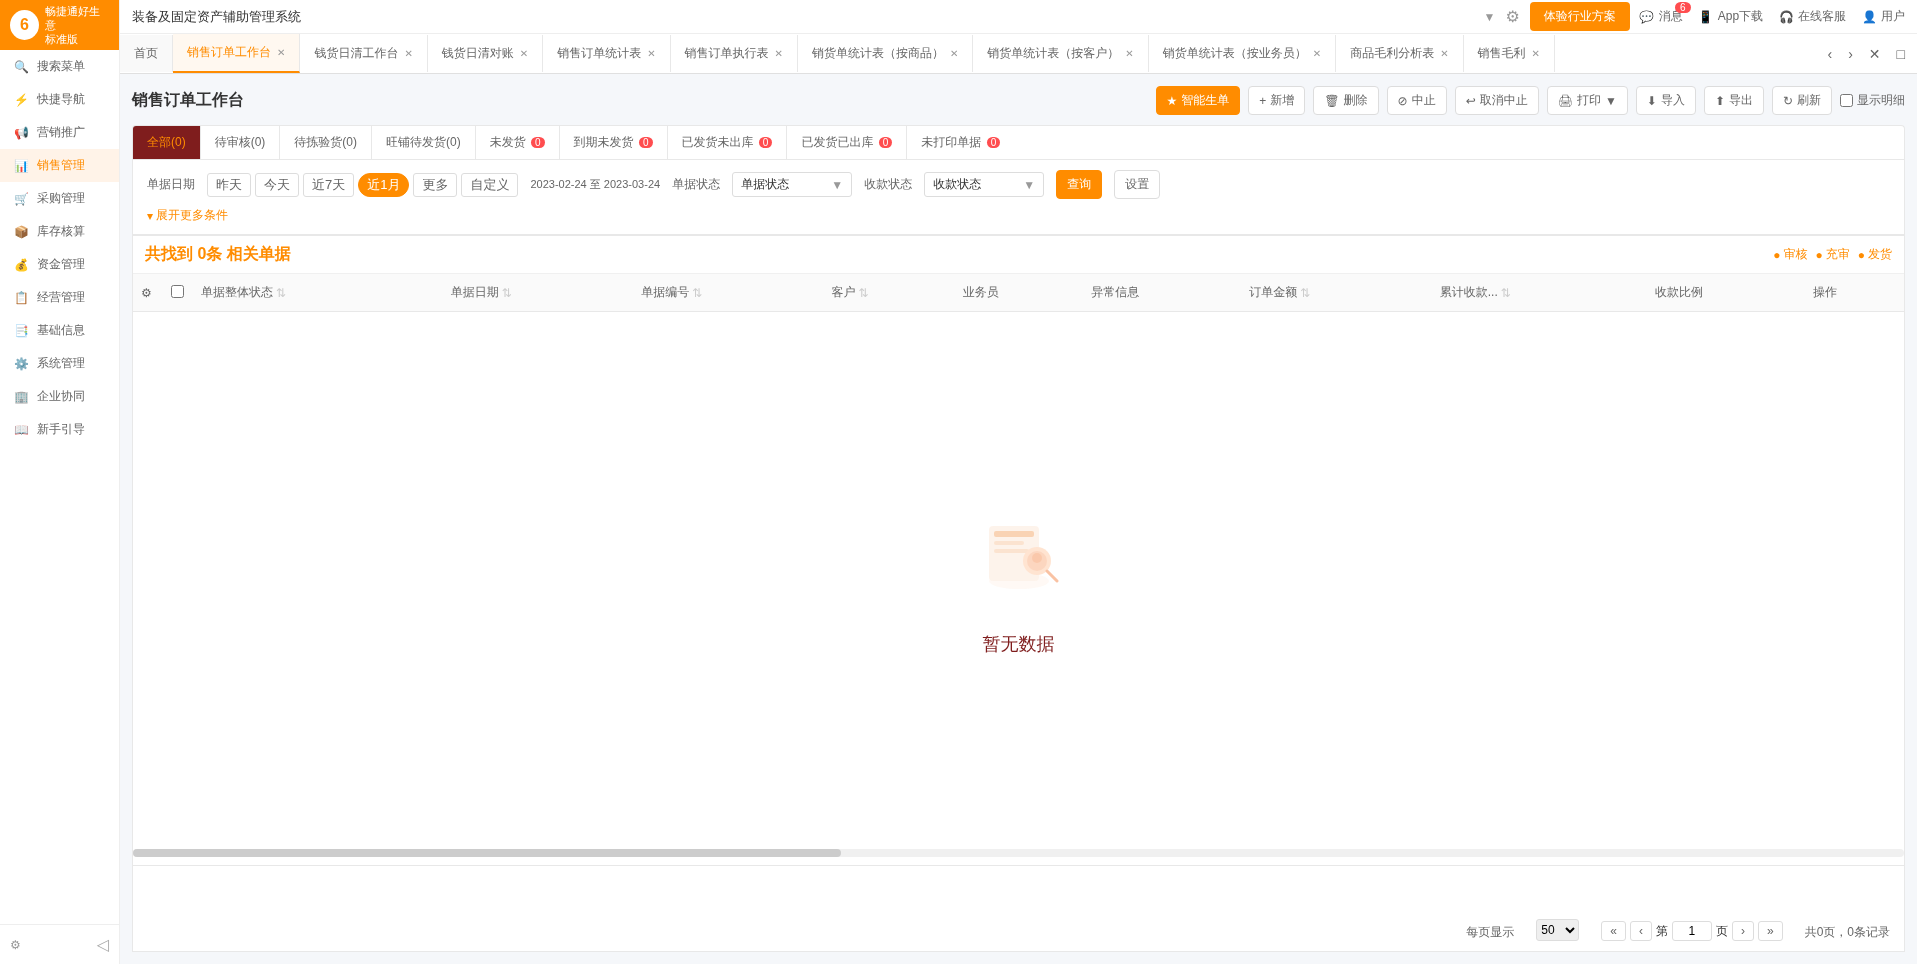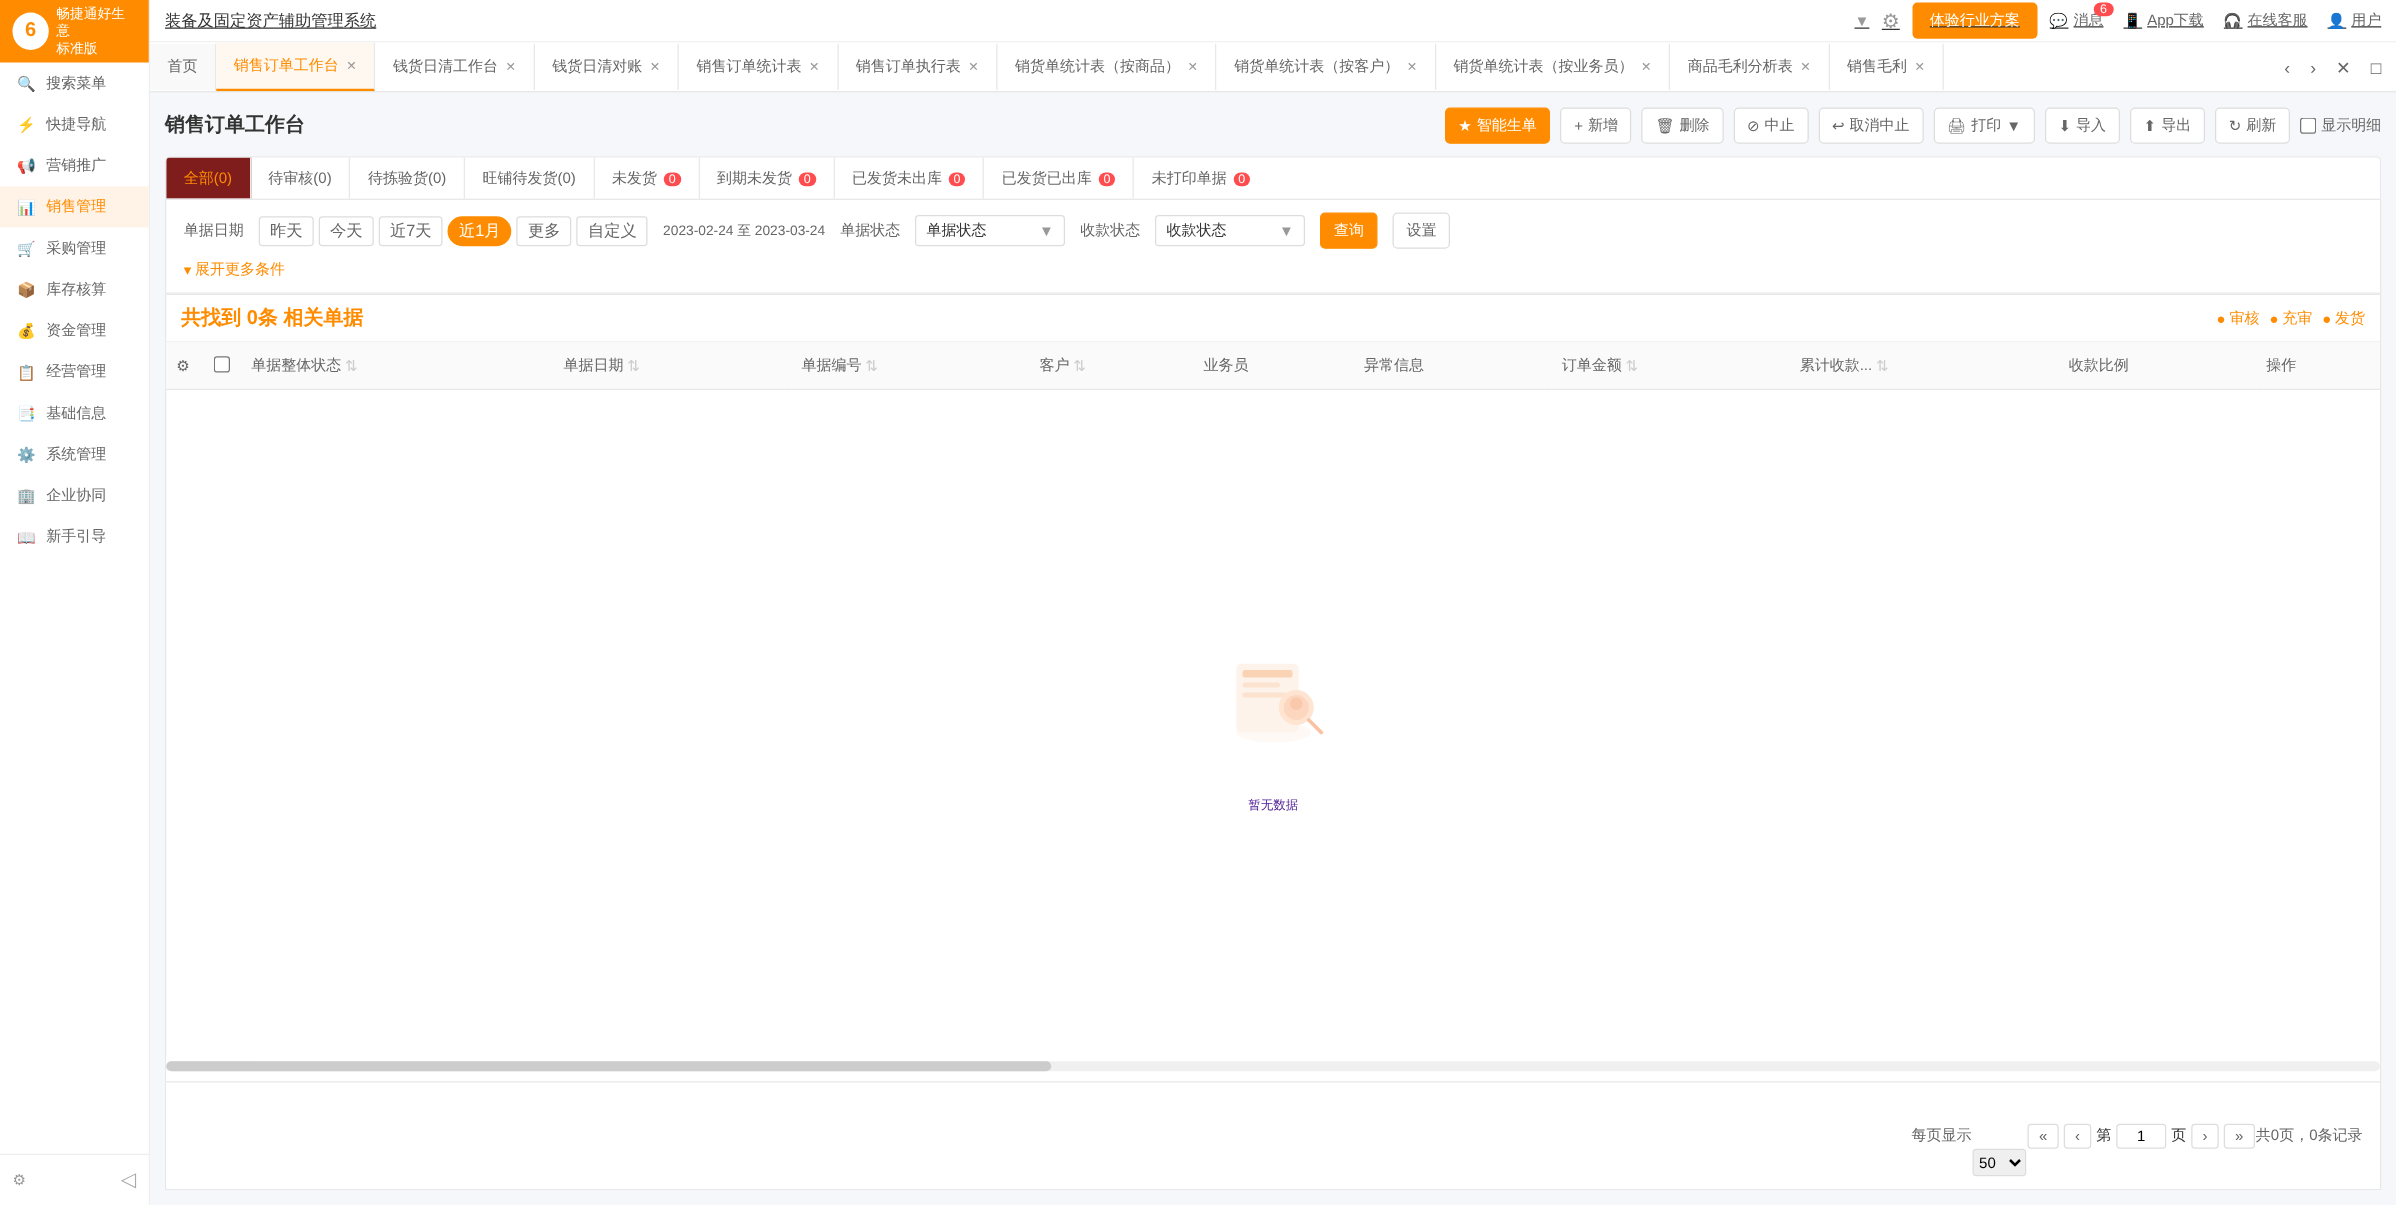--- a/index.html
+++ b/index.html
@@ -9,21 +9,21 @@
     .sidebar { width: 120px; background: #fff; display: flex; flex-direction: column; border-right: 1px solid #eee; flex-shrink: 0; }
     .sidebar-logo { background: #ff8c00; padding: 10px; display: flex; align-items: center; gap: 6px; height: 50px; }
     .sidebar-logo .logo-icon { width: 30px; height: 30px; background: #fff; border-radius: 50%; display: flex; align-items: center; justify-content: center; color: #ff8c00; font-size: 16px; font-weight: bold; }
     .sidebar-logo .logo-text { color: #fff; font-size: 11px; line-height: 1.3; }
     .sidebar-bottom { margin-top: auto; padding: 10px; display: flex; justify-content: space-between; align-items: center; border-top: 1px solid #eee; }
 
     
     .main { flex: 1; display: flex; flex-direction: column; overflow: hidden; }
 
     
-    .topbar { height: 34px; background: #fff; border-bottom: 1px solid #eee; display: flex; align-items: center; padding: 0 12px; gap: 10px; text-decoration: underline; }
+    .topbar { height: 34px; background: #fff; border-bottom: 1px solid #eee; display: flex; align-items: center; padding: 0 12px; gap: 10px; }
     .topbar-title { font-size: 13px; color: #333; flex: 1; }
     .topbar-btn-industry { background: #ff8c00; color: #fff; border: none; padding: 6px 14px; border-radius: 4px; cursor: pointer; font-size: 12px; }
     .topbar-icons { display: flex; align-items: center; gap: 16px; color: #666; }
     .topbar-icon-item { display: flex; align-items: center; gap: 4px; cursor: pointer; font-size: 12px; position: relative; }
     .badge { background: #ff4d4f; color: #fff; border-radius: 10px; font-size: 10px; padding: 0 4px; min-width: 16px; text-align: center; position: absolute; top: -6px; right: -8px; }
 
     
     .tabs-bar { background: #fff; border-bottom: 1px solid #e0e0e0; display: flex; align-items: center; overflow: hidden; text-align: right; }
     .tab-item { padding: 10px 14px; cursor: pointer; white-space: nowrap; font-size: 12px; color: #666; border-right: 1px solid #e8e8e8; display: flex; align-items: center; gap: 6px; flex-shrink: 0; }
     .tab-item.active { color: #ff8c00; background: #fff8f0; border-bottom: 2px solid #ff8c00; }
@@ -75,24 +75,24 @@
     table { width: 100%; border-collapse: collapse; font-size: 12px; }
     thead { background: #fafafa; }
     th { padding: 10px 8px; text-align: left; color: #666; border-bottom: 1px solid #e8e8e8; font-weight: normal; white-space: nowrap; }
     .th-sort { display: flex; align-items: center; gap: 3px; cursor: pointer; }
     .th-check { width: 30px; }
     .th-settings { width: 30px; }
 
     
     .empty-state { display: flex; flex-direction: column; align-items: center; justify-content: center; padding: 60px 0; flex: 1; }
     .empty-icon { font-size: 80px; margin-bottom: 12px; opacity: 0.5; }
-    .empty-text { color: #4c1d95; font-size: 10px; }
-
-    
-    .pagination { border-top: 1px solid #e8e8e8; padding: 10px 14px; display: flex; align-items: center; justify-content: flex-end; gap: 1px; background: #fff; }
+    .empty-text { color: #7f1d1d; font-size: 18px; }
+
+    
+    .pagination { border-top: 1px solid #e8e8e8; padding: 10px 14px; display: flex; align-items: flex-end; justify-content: flex-end; gap: 22px; background: #fff; }
     .page-size-label { color: #666; font-size: 12px; }
     .page-size-select { border: 1px solid #ddd; padding: 2px 0; border-radius: 3px; font-size: 12px; margin-top: 43px; }
     .page-nav { display: flex; align-items: center; gap: 4px; }
     .page-btn { padding: 2px 8px; border: 1px solid #ddd; border-radius: 3px; cursor: pointer; font-size: 12px; color: #666; background: #fff; }
     .page-input { width: 40px; border: 1px solid #ddd; padding: 2px 4px; border-radius: 3px; text-align: center; font-size: 12px; }
     .page-total { color: #666; font-size: 12px; }
 
     
     .scroll-track { height: 8px; background: #f0f0f0; margin: 4px 0; border-radius: 4px; position: relative; }
     .scroll-thumb { height: 8px; background: #ccc; border-radius: 4px; width: 40%; position: absolute; left: 0; }

